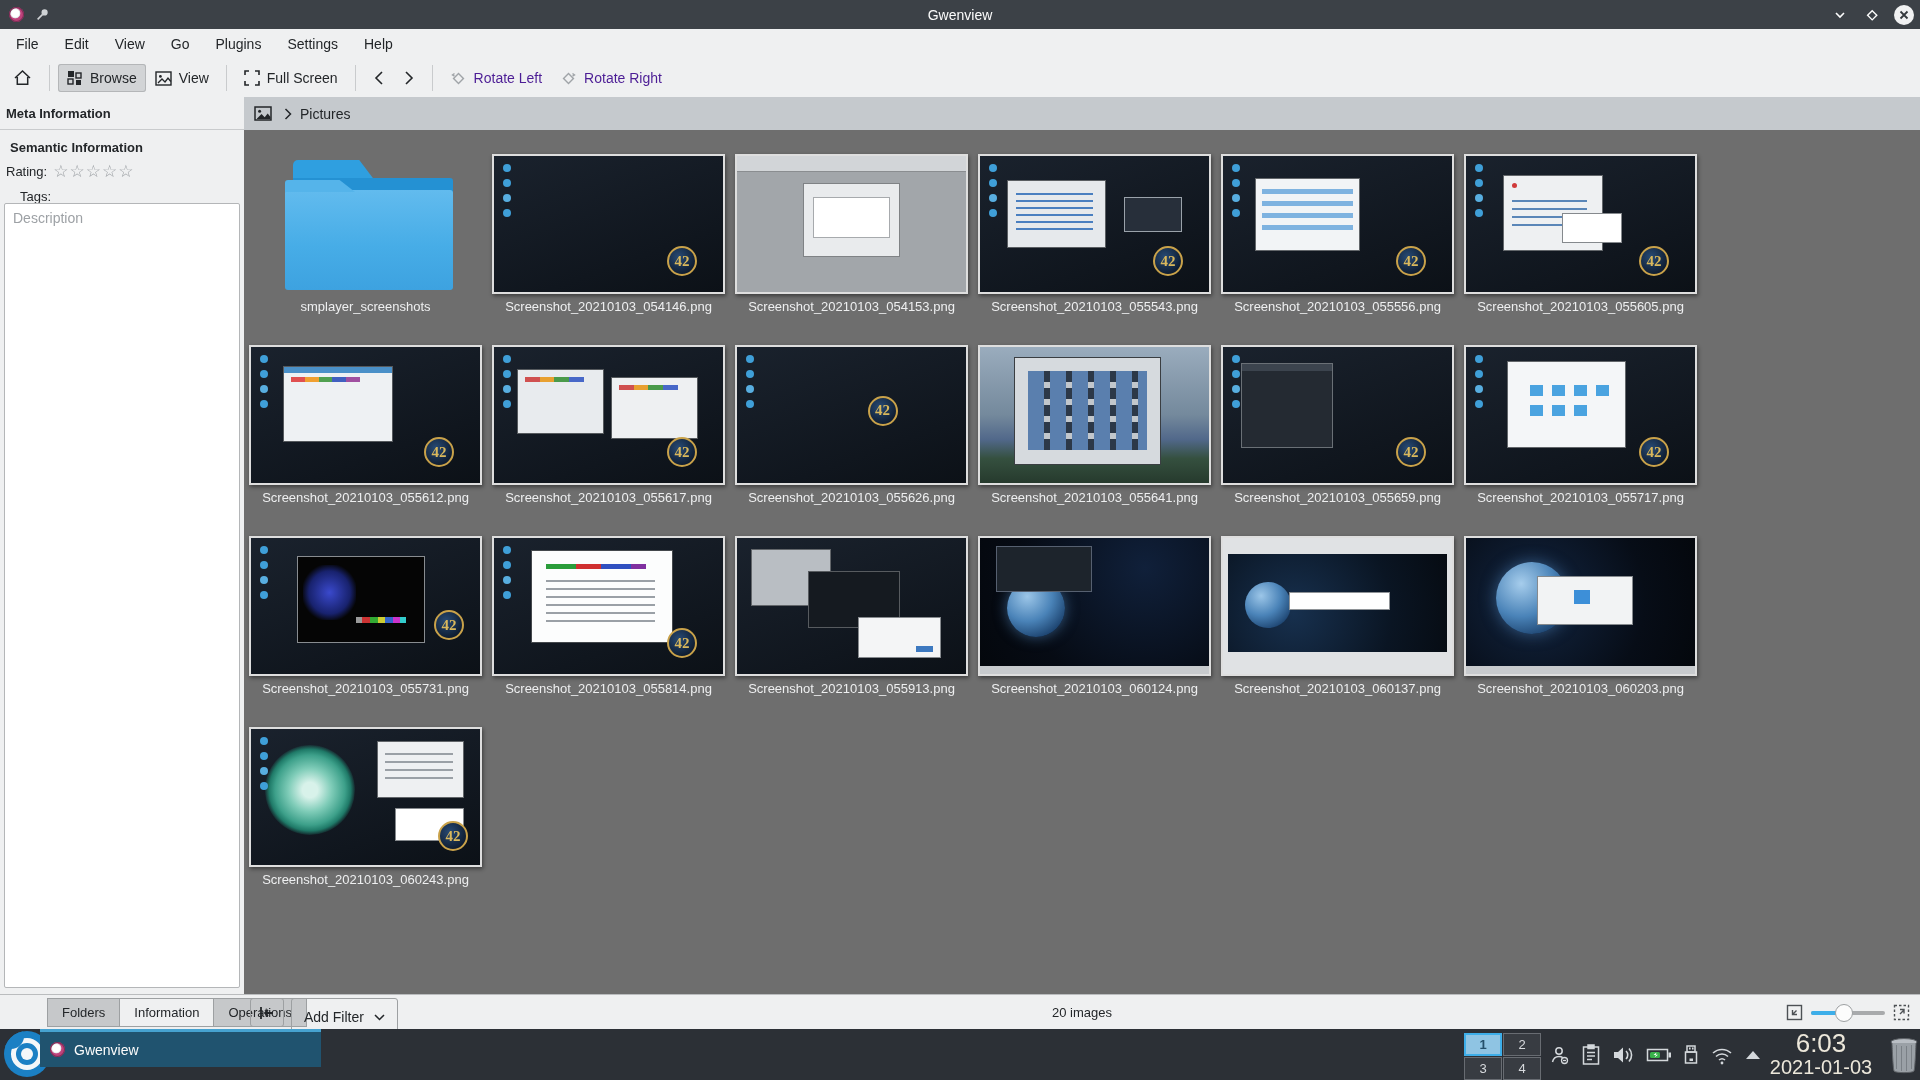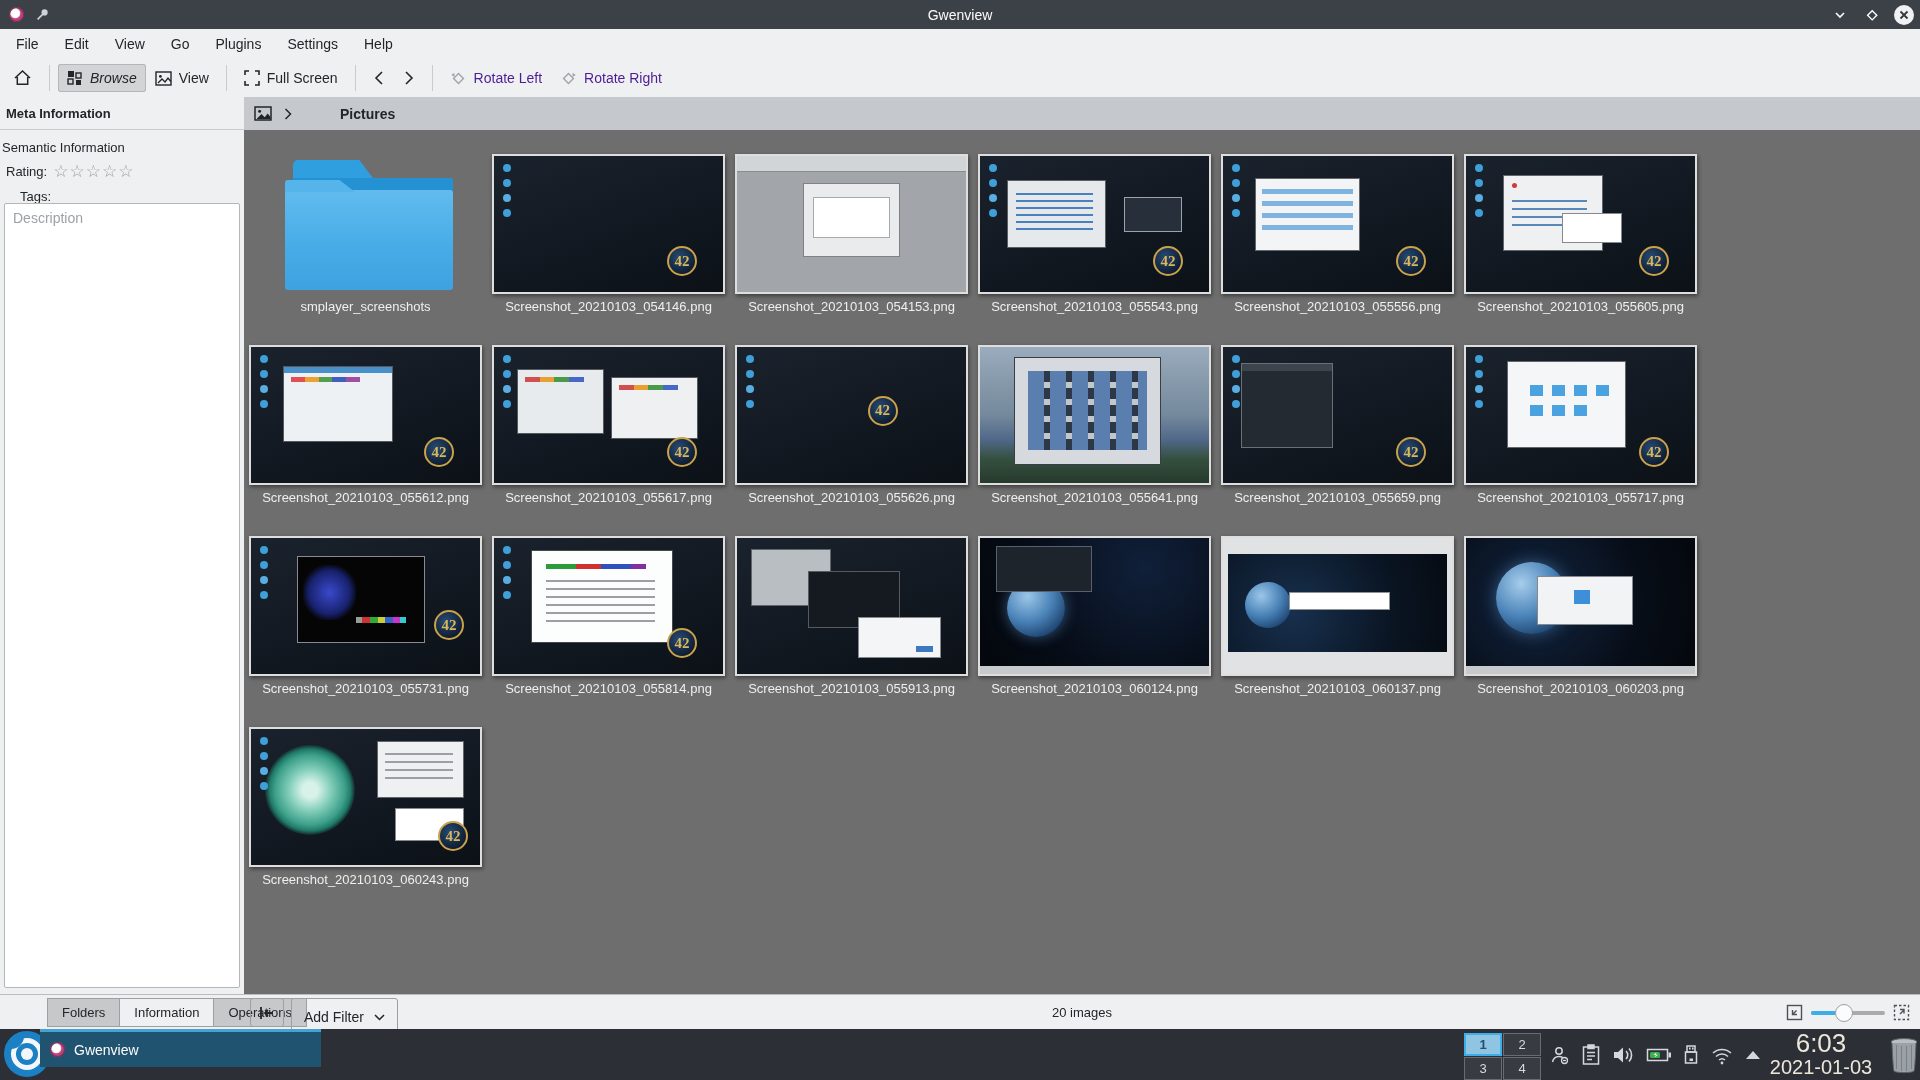--- a/index.html
+++ b/index.html
@@ -22,46 +22,46 @@
 
   
   #menubar { position:absolute; left:0; top:29px; width:1920px; height:30px; background:#eff0f1;
              display:flex; align-items:center; font-size:14px; color:#232629; }
   #menubar span { padding:4px 10px; margin-left:6px; }
 
   
   #toolbar { position:absolute; left:0; top:59px; width:1920px; height:38px; background:#eff0f1;
              display:flex; align-items:center; font-size:14px; color:#232629; }
   .tbtn { display:flex; align-items:center; gap:7px; padding:6px 9px; border-radius:3px; white-space:nowrap; }
-  .tbtn.checked { background:#d2d4d6; box-shadow:0 0 0 1px #b4b6b8 inset;font-style:italic; }
+  .tbtn.checked { background:#d2d4d6; box-shadow:0 0 0 1px #b4b6b8 inset; }
   .tbtn.disabled { color:#4c1d95; }
   .tsep { width:1px; height:26px; background:#c9cbcd; margin:0 8px; }
 
   
   #sidebar { position:absolute; left:0; top:97px; width:244px; bottom:86px; background:#eff0f1;
              color:#232629; font-size:13px; }
   #sidebar .s-title { font-weight:bold; padding:9px 6px 8px 6px; font-size:13px; }
   #sidebar .s-sep { height:1px; background:#c9cbcd; margin:0 0 0 0; }
-  #sidebar .s-sub { font-weight:normal; padding:10px 6px 6px 2px; }
+  #sidebar .s-sub { font-weight:bold; padding:10px 6px 6px 10px; }
   .rating-row { display:flex; align-items:center; padding:2px 6px; gap:6px; }
   .stars { display:flex; gap:1px; }
   .star { font-size:17px; color:#9da1a5; line-height:1; }
   .tags-row { padding:7px 6px 6px 20px; }
   #desc { position:absolute; left:4px; right:4px; top:106px; bottom:6px; background:#ffffff;
           border:1px solid #b4b6b8; border-radius:2px; resize:none; font-family:inherit;
           font-size:14px; padding:6px 8px; color:#232629; }
   #desc::placeholder { color:#9da1a5; }
 
   
   #content { position:absolute; left:244px; top:97px; right:0; bottom:86px; background:#6e6e6e; }
   #breadcrumb { position:absolute; left:0; top:0; right:0; height:33px; background:#c5c9cd;
                 display:flex; align-items:center; color:#232629; font-size:14px; }
   #breadcrumb .bc-ic { margin-left:10px; display:flex; }
   #breadcrumb .bc-sep { margin:0 8px 0 12px; display:flex; }
-  #breadcrumb .bc-loc { font-weight:bold;margin-left:40px; }
+  #breadcrumb .bc-loc { font-weight:normal; }
   #view { position:absolute; left:0; top:33px; right:0; bottom:0; overflow:hidden;
           display:flex; flex-wrap:wrap; align-content:flex-start; padding:24px 0 0 5px; }
 
   
   .tile { width:233px; margin:0 10px 31px 0; }
   .tile .fname { margin-top:5px; text-align:center; font-size:13px; color:#eeeff0; white-space:nowrap; }
   .thumb { position:relative; width:233px; height:140px; border:2px solid #dedede;
            background:linear-gradient(160deg,#1a222d 0%,#10161e 70%,#0c1117 100%);
            box-shadow:1px 2px 4px rgba(0,0,0,.45); overflow:hidden; }
   .thumb .a,.thumb .b,.thumb .c { display:none; position:absolute; }

